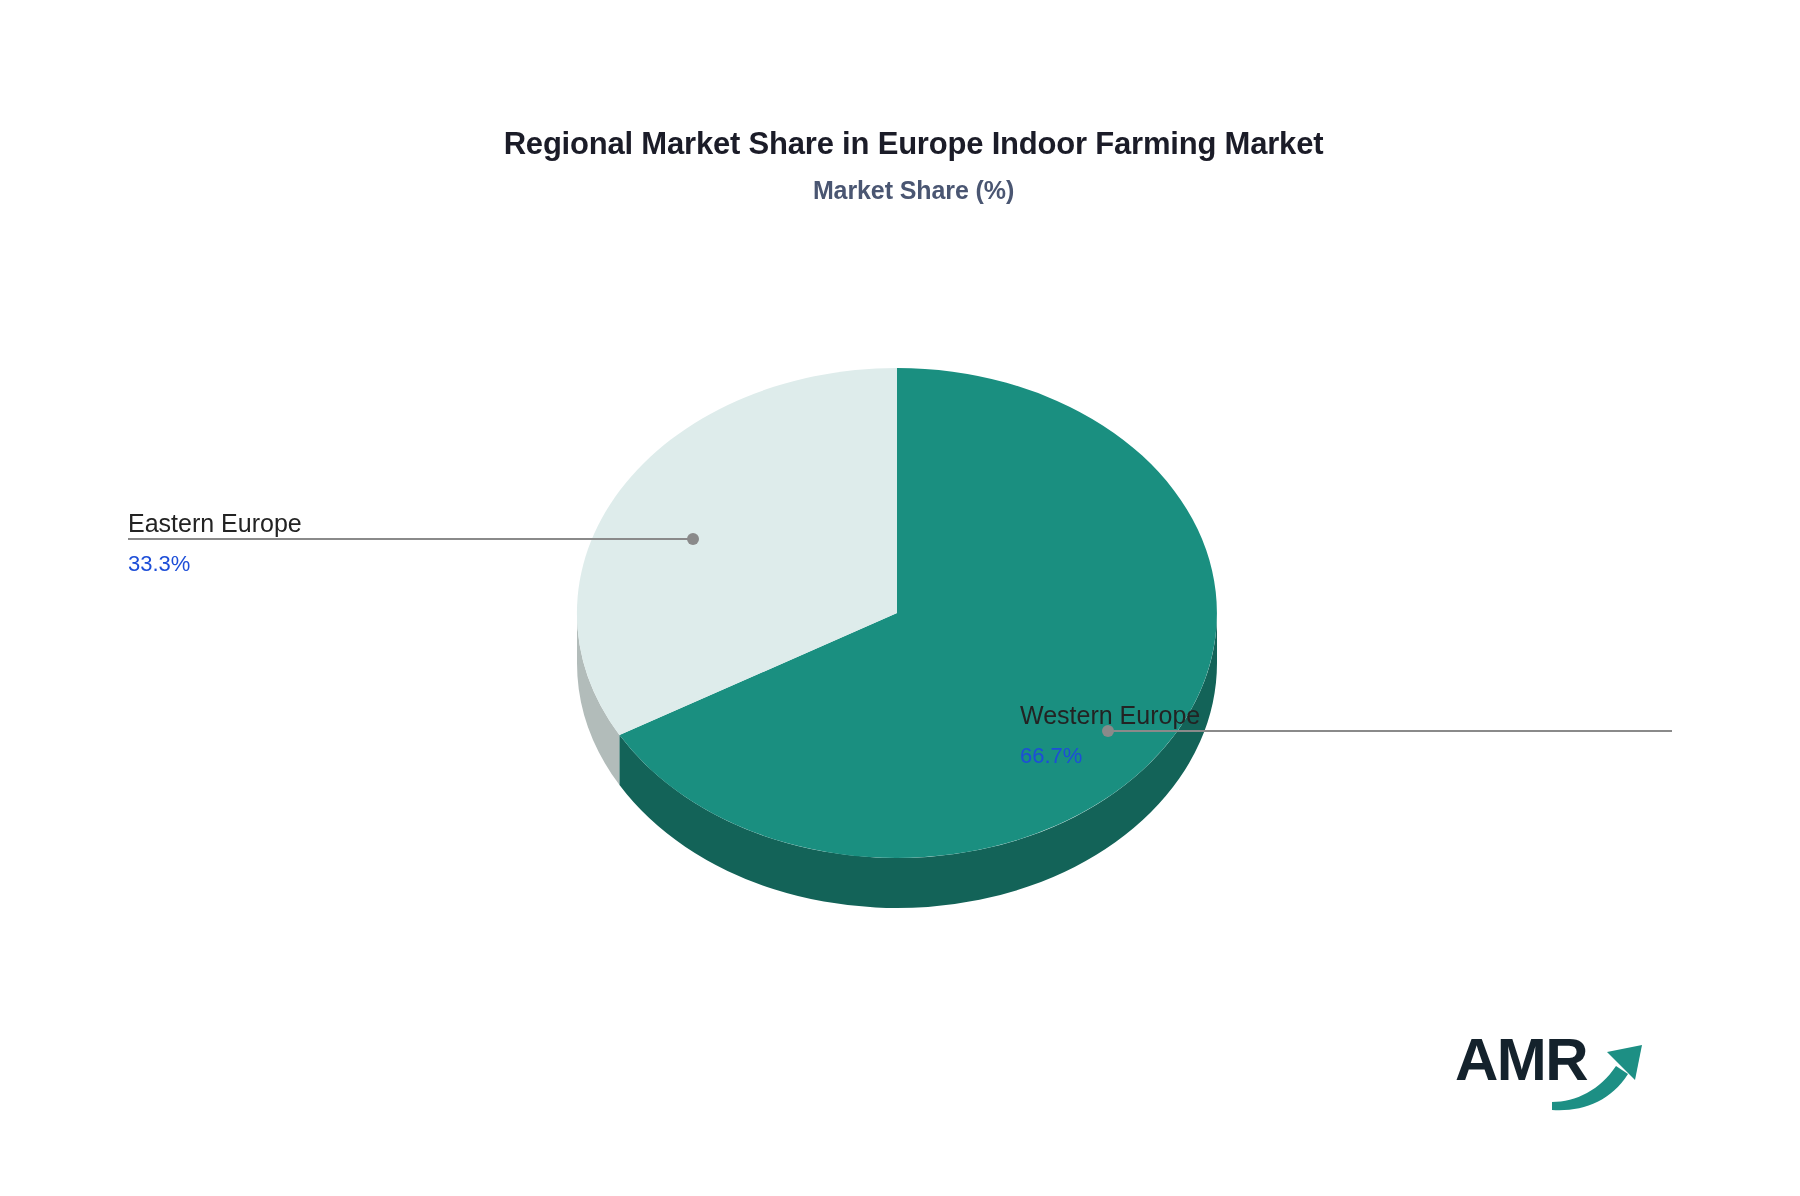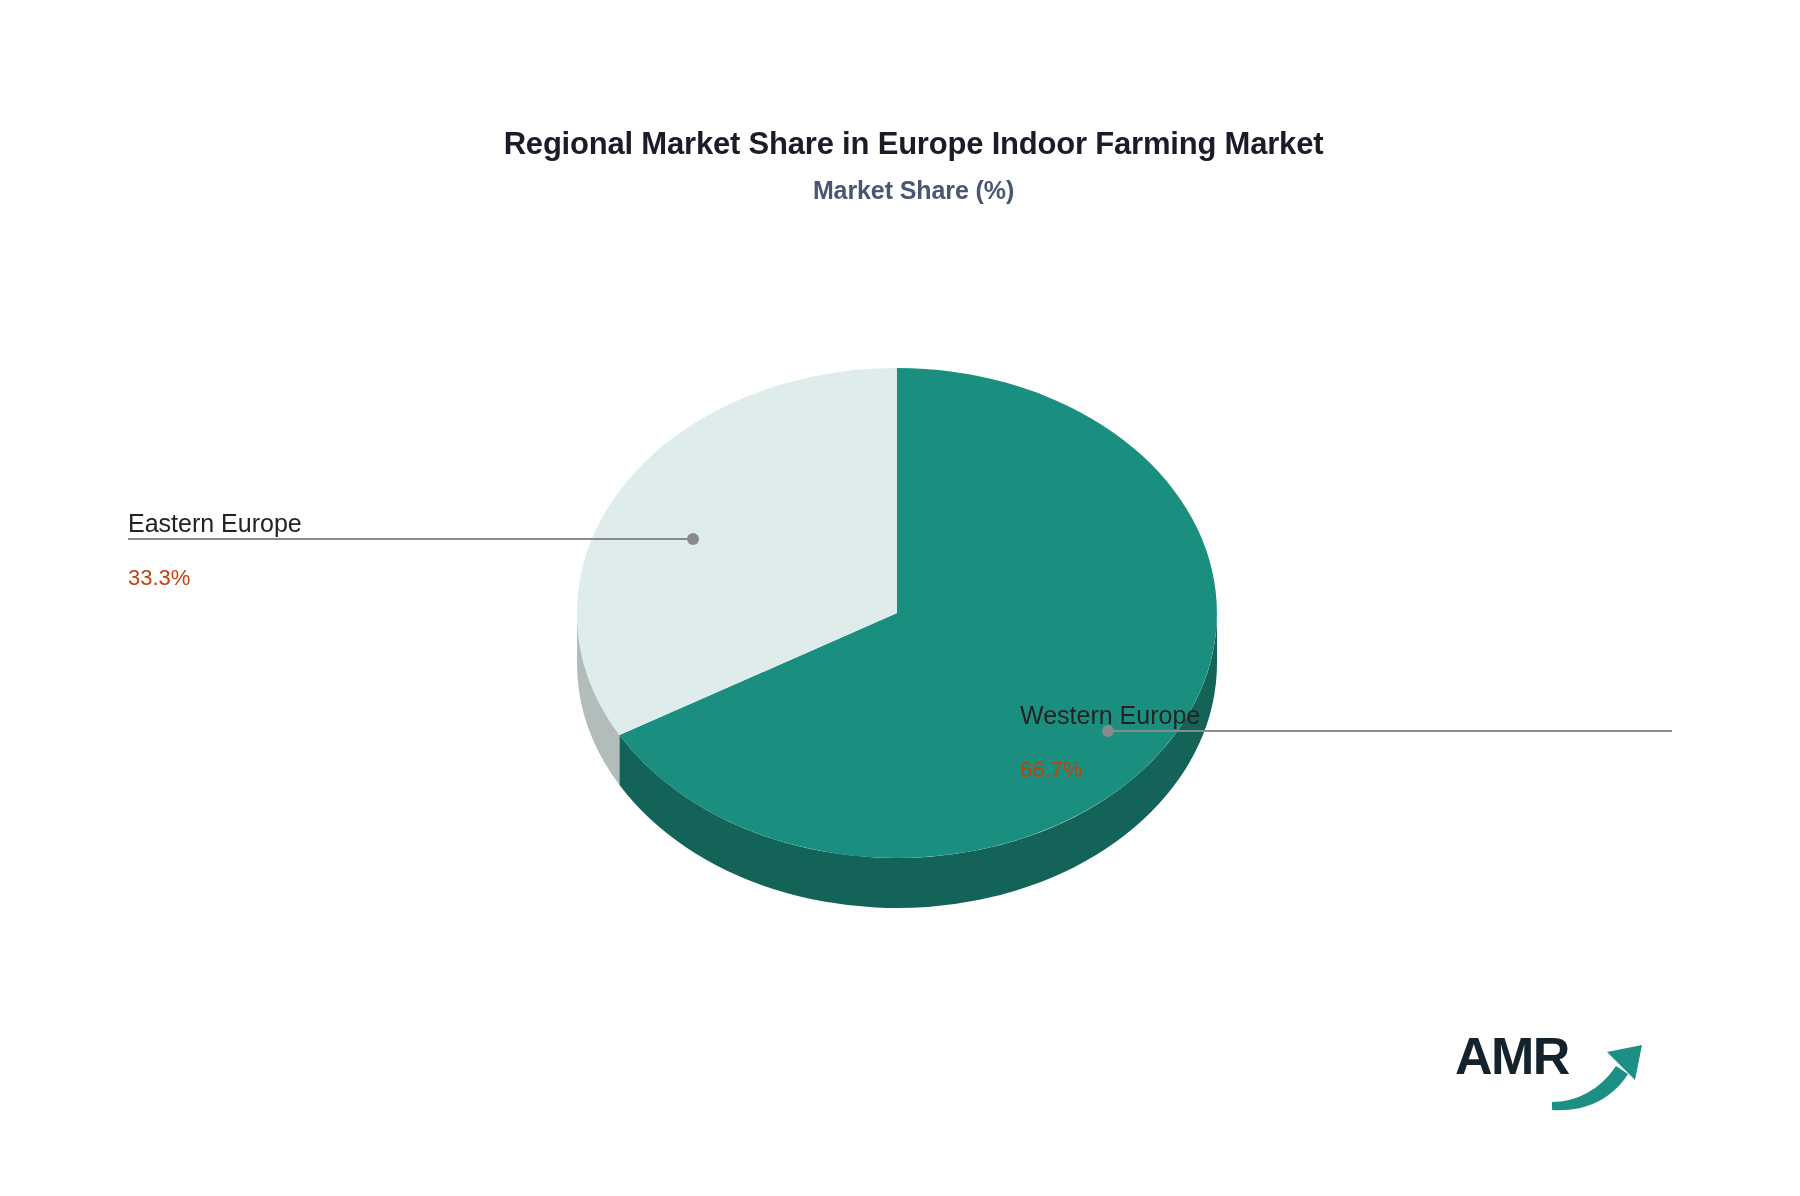--- a/index.html
+++ b/index.html
@@ -54,24 +54,24 @@
     pointer-events: none;
   }
   .callout .cat {
     font-size: 25px;
     color: #232323;
     line-height: 1.25;
     white-space: nowrap;
   }
   .callout .val {
     font-size: 22px;
-    color: #c2410c;
+    color: #1d4ed8;
     line-height: 1.25;
     white-space: nowrap;
-    margin-top: 25px;
+    margin-top: 11px;
   }
 
   #callout-eastern {
     left: 128px;
     top: 508px;
     text-align: left;
     width: 420px;
   }
   #callout-western {
     left: 1020px;
@@ -84,21 +84,21 @@
     position: absolute;
     left: 1455px;
     top: 1030px;
     width: 200px;
     height: 80px;
   }
   #amr-logo .amr-text {
     position: absolute;
     left: 0;
     top: 0;
-    font-size: 52px;
+    font-size: 60px;
     font-weight: bold;
     color: #14222c;
     letter-spacing: -1.5px;
     line-height: 1;
   }
 </style>
 </head>
 <body>
 
 <div id="chart-root">

